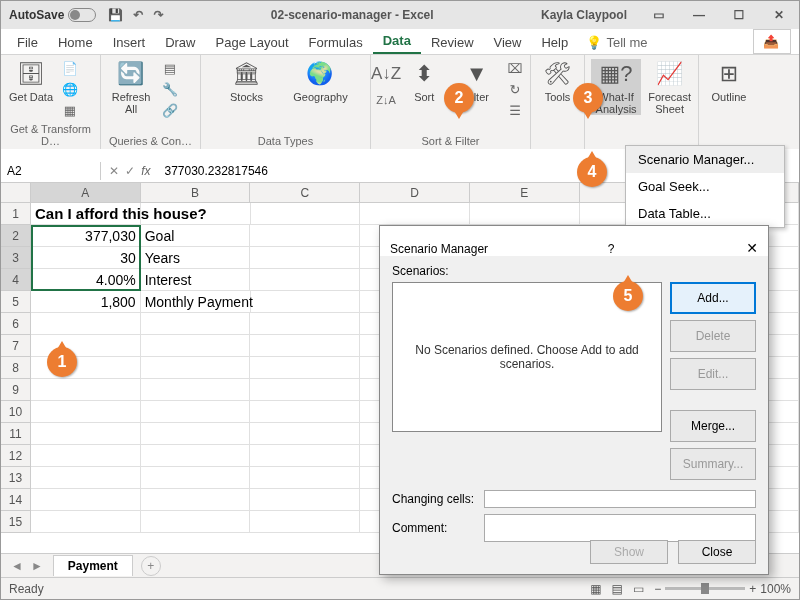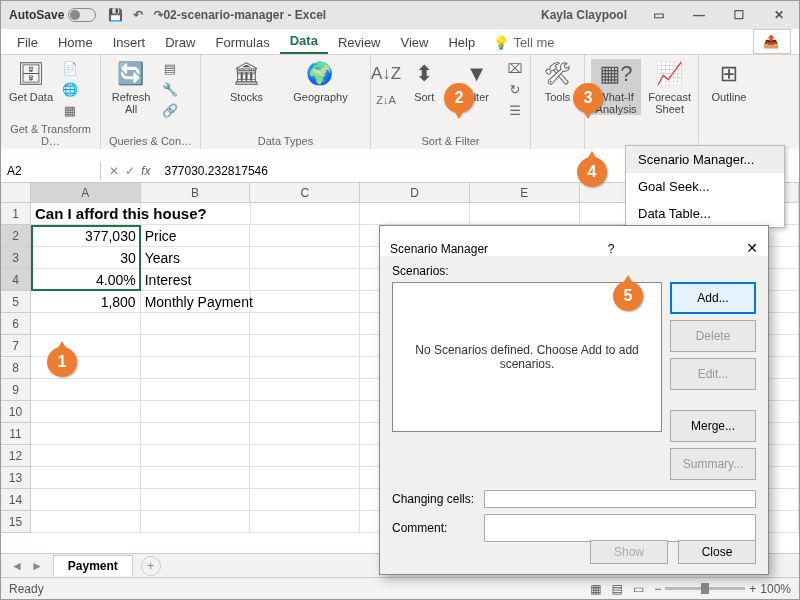--- a/index.html
+++ b/index.html
@@ -4,21 +4,21 @@
 <style>
 * { box-sizing: border-box; margin: 0; padding: 0; font-family: "Segoe UI", Arial, sans-serif; }
 body { width: 800px; height: 600px; overflow: hidden; background: #fff; position: relative; border: 1px solid #999; }
 
 
 .titlebar { height: 28px; background: #e6e6e6; display: flex; align-items: center; font-size: 12px; color: #333; font-weight: bold; }
 .titlebar .autosave { display: flex; align-items: center; gap: 4px; margin-left: 8px; }
 .titlebar .toggle { width: 28px; height: 14px; border: 1px solid #888; border-radius: 7px; position: relative; }
 .titlebar .toggle::after { content: ""; position: absolute; width: 10px; height: 10px; border-radius: 5px; background: #888; left: 1px; top: 1px; }
 .titlebar .qat { display: flex; gap: 10px; margin-left: 12px; color: #666; }
-.titlebar .title { flex: 1; text-align: left; color: #555; }
+.titlebar .title { flex: 1; text-align: center; color: #555; }
 .titlebar .user { color: #555; }
 .titlebar .winbtns { display: flex; margin-left: 12px; }
 .titlebar .winbtn { width: 40px; height: 28px; display: flex; align-items: center; justify-content: center; color: #555; font-size: 12px; }
 
 
 .tabs { height: 26px; background: #fff; display: flex; align-items: flex-end; padding-left: 6px; font-size: 13px; color: #444; border-bottom: 1px solid #d4d4d4; gap: 0; }
 .tab { padding: 4px 10px; cursor: default; }
 .tab.active { color: #217346; border-bottom: 2px solid #217346; font-weight: 600; }
 .tellme { display: flex; align-items: center; gap: 4px; padding: 4px 8px; color: #666; }
 .shareicon { margin-left: auto; margin-right: 8px; padding: 4px 10px; border: 1px solid #ccc; color: #217346; }
@@ -120,20 +120,21 @@
     <div class="winbtn">☐</div>
     <div class="winbtn">✕</div>
   </div>
 </div>
 
 <div class="tabs">
   <div class="tab">File</div>
   <div class="tab">Home</div>
   <div class="tab">Insert</div>
   <div class="tab">Draw</div>
+  <div class="tab">Page Layout</div>
   <div class="tab">Formulas</div>
   <div class="tab active">Data</div>
   <div class="tab">Review</div>
   <div class="tab">View</div>
   <div class="tab">Help</div>
   <div class="tellme">
     <span>💡</span>
     <span>Tell me</span>
   </div>
   <div class="shareicon">📤</div>
@@ -272,21 +273,21 @@
       <div class="cell"></div>
       <div class="cell"></div>
       <div class="cell"></div>
       <div class="cell"></div>
       <div class="cell"></div>
       <div class="cell"></div>
     </div>
   <div class="row">
       <div class="rowh sel">2</div>
       <div class="cell num">377,030</div>
-      <div class="cell">Price</div>
+      <div class="cell">Goal</div>
       <div class="cell"></div>
       <div class="cell"></div>
       <div class="cell"></div>
       <div class="cell"></div>
       <div class="cell"></div>
     </div>
   <div class="row">
       <div class="rowh sel">3</div>
       <div class="cell num">30</div>
       <div class="cell">Years</div>

